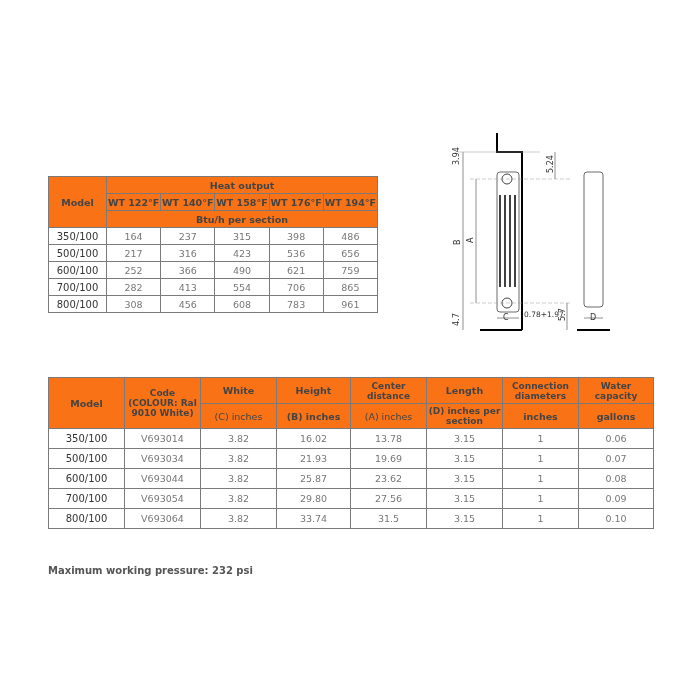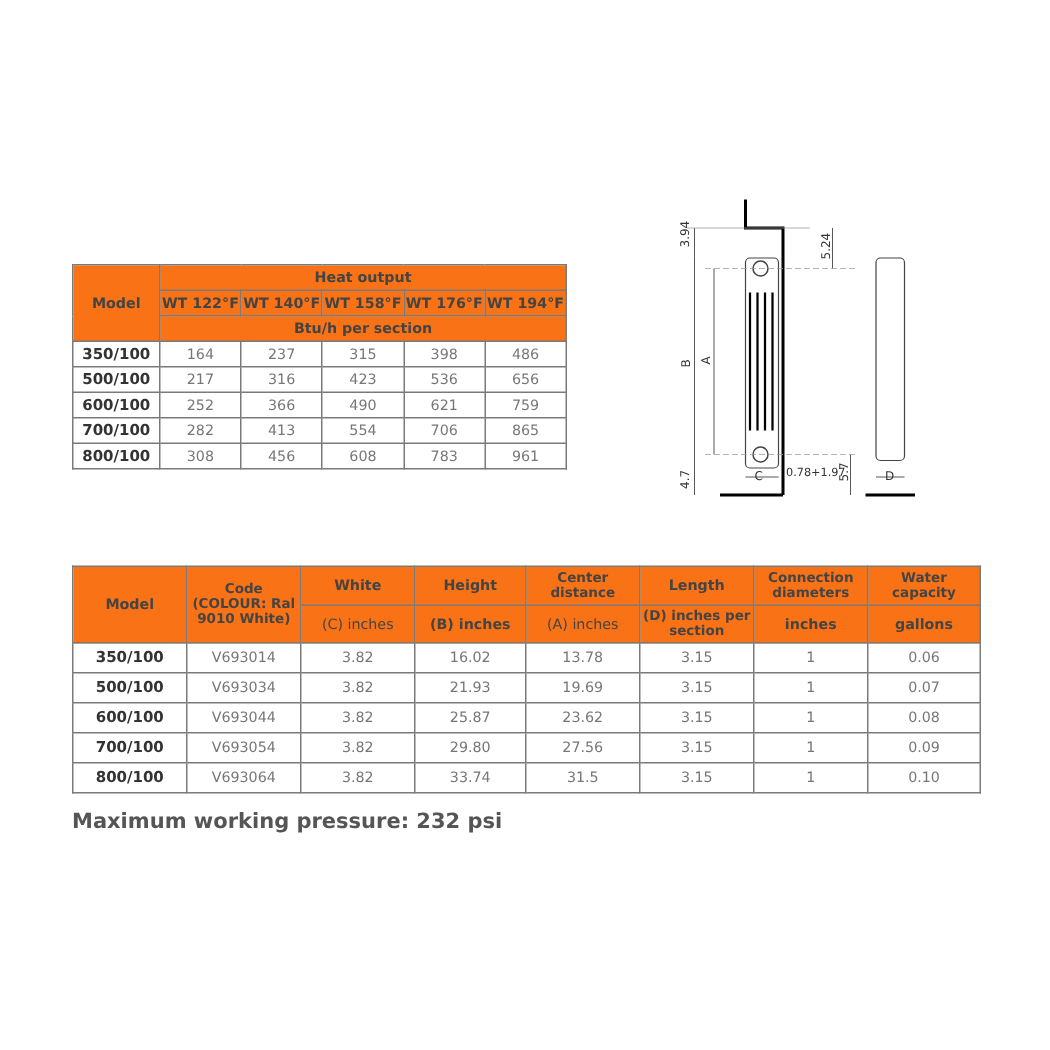--- a/index.html
+++ b/index.html
@@ -1,28 +1,28 @@
 <!DOCTYPE html>
 <html><head>
 <meta charset="utf-8">
 <style>
   html, body { margin:0; padding:0; background:#fff; }
   body { width:700px; height:700px; position:relative; overflow:hidden; font-family:"DejaVu Sans", sans-serif; color:#555; }
   table { border-collapse:collapse; position:absolute; table-layout:fixed; }
   td, th { border:1px solid #7a7a7a; text-align:center; padding:0; font-size:9.5px; }
   th { background:#f97316; color:#444; font-weight:bold; }
-  td.model { font-weight:bold; color:#333; font-size:10px;margin-top:28px; }
+  td.model { font-weight:normal; color:#333; font-size:10px;margin-top:28px; }
   td.val { color:#777; font-weight:normal;margin-top:40px; }
   #t1 { left:48px; top:176px; width:330px; }
   #t1 tr.h td, #t1 tr.h th { height:16px; }
   #t1 tr.d td { height:16px; }
   #t2 { left:48px; top:377px; width:605px; }
   #t2 tr.d td { height:19px; }
   .small { font-size:9px; line-height:10px; }
-  #note { position:absolute; left:48px; top:540px; font-size:14px; font-weight:bold; color:#555; }
+  #note { position:absolute; left:48px; top:565px; font-size:10px; font-weight:bold; color:#555; }
   #diagram { position:absolute; left:440px; top:125px; }
 </style>
 </head>
 <body>
 
 <table id="t1">
   <colgroup>
       <col style="width:58px">
       <col>
       <col>

